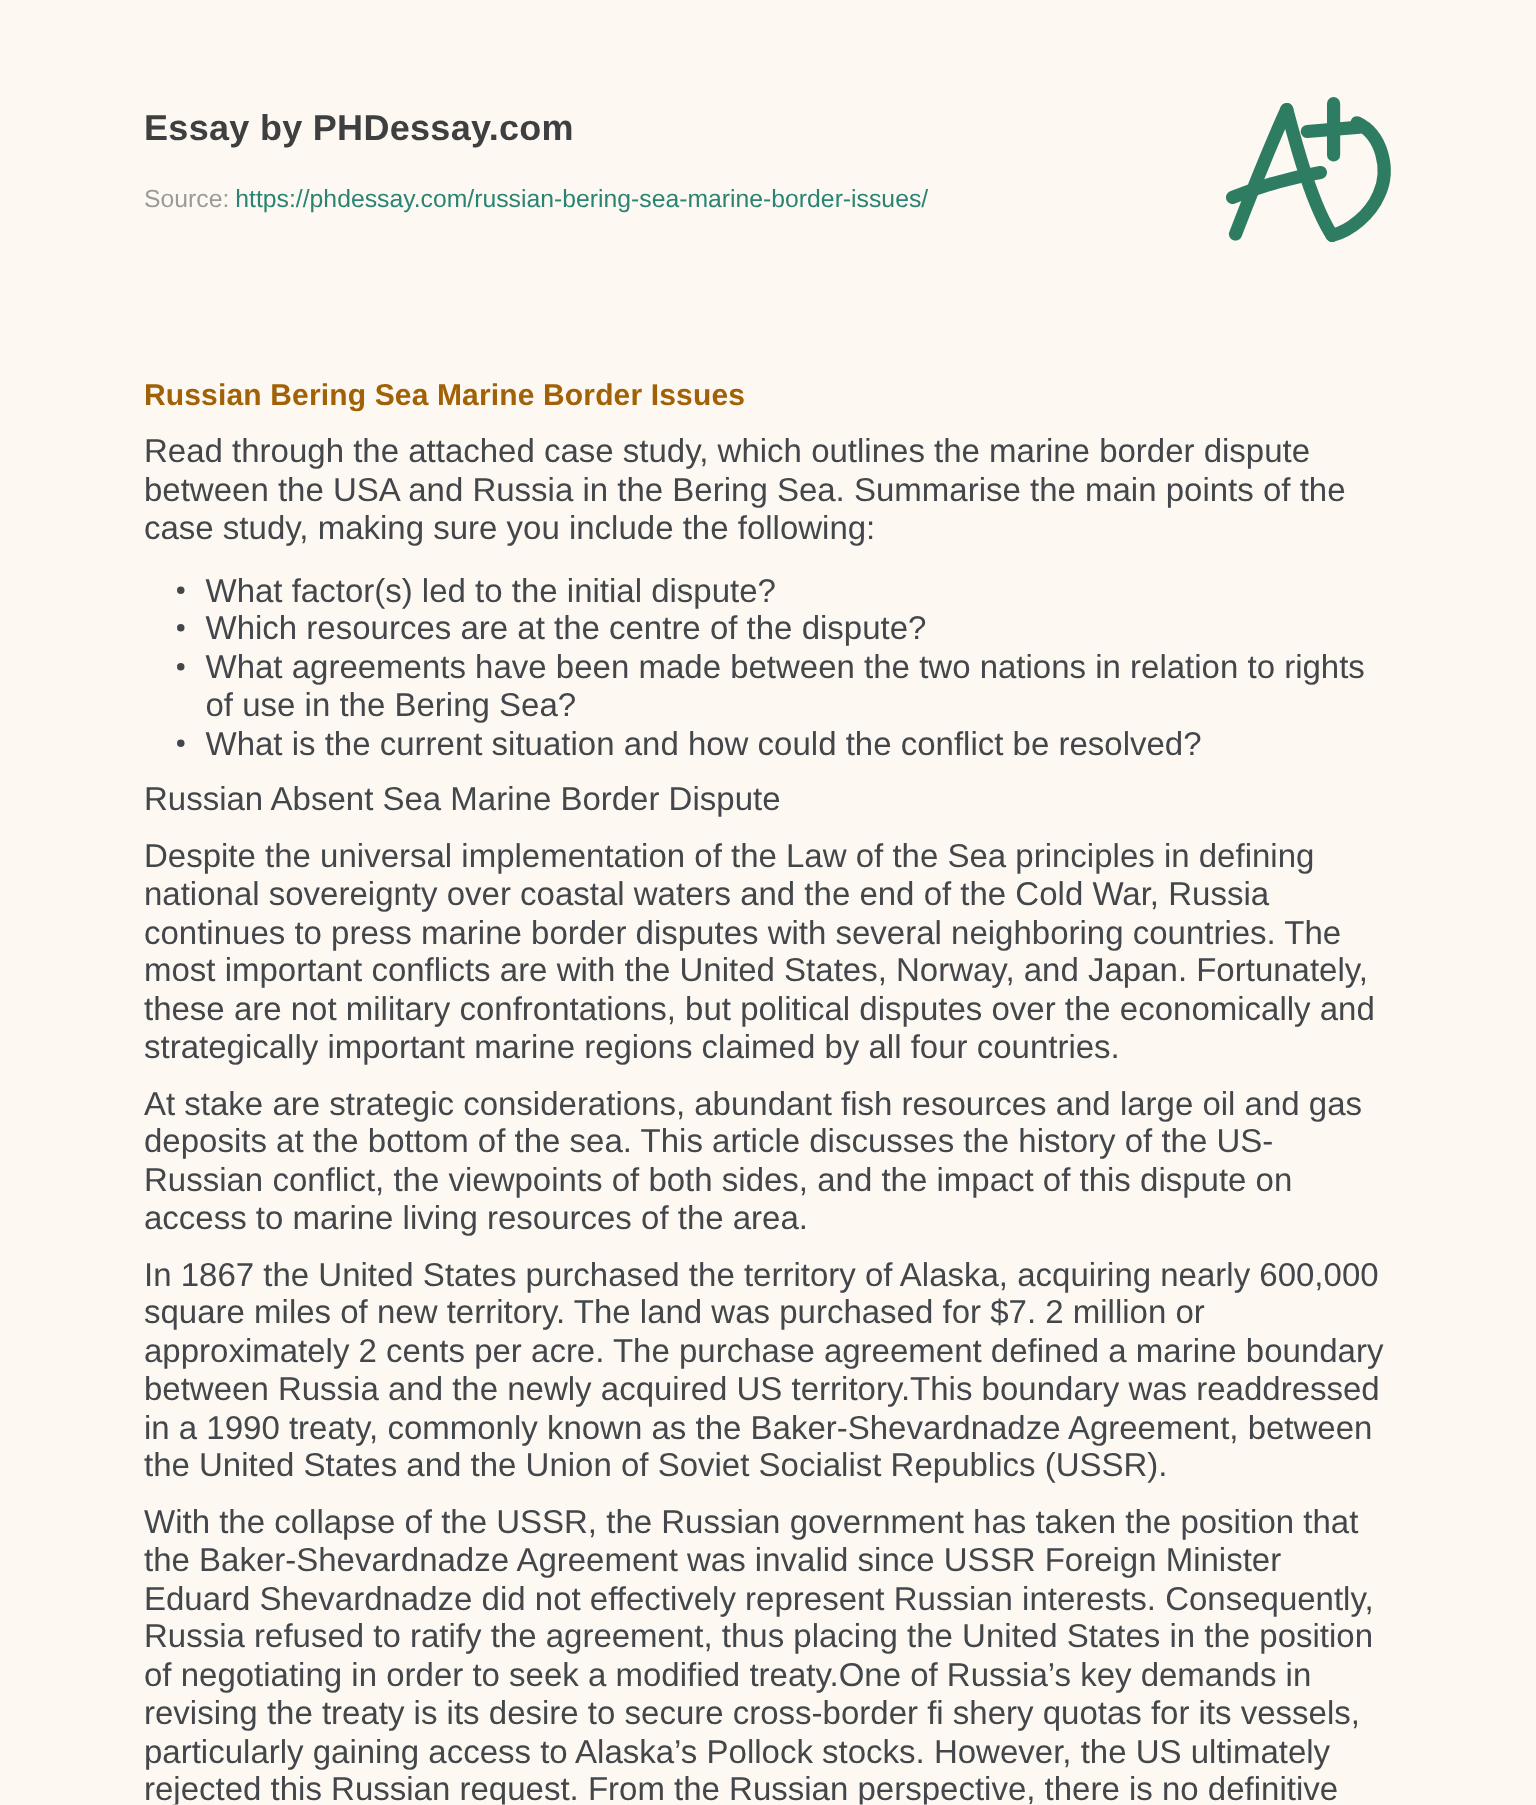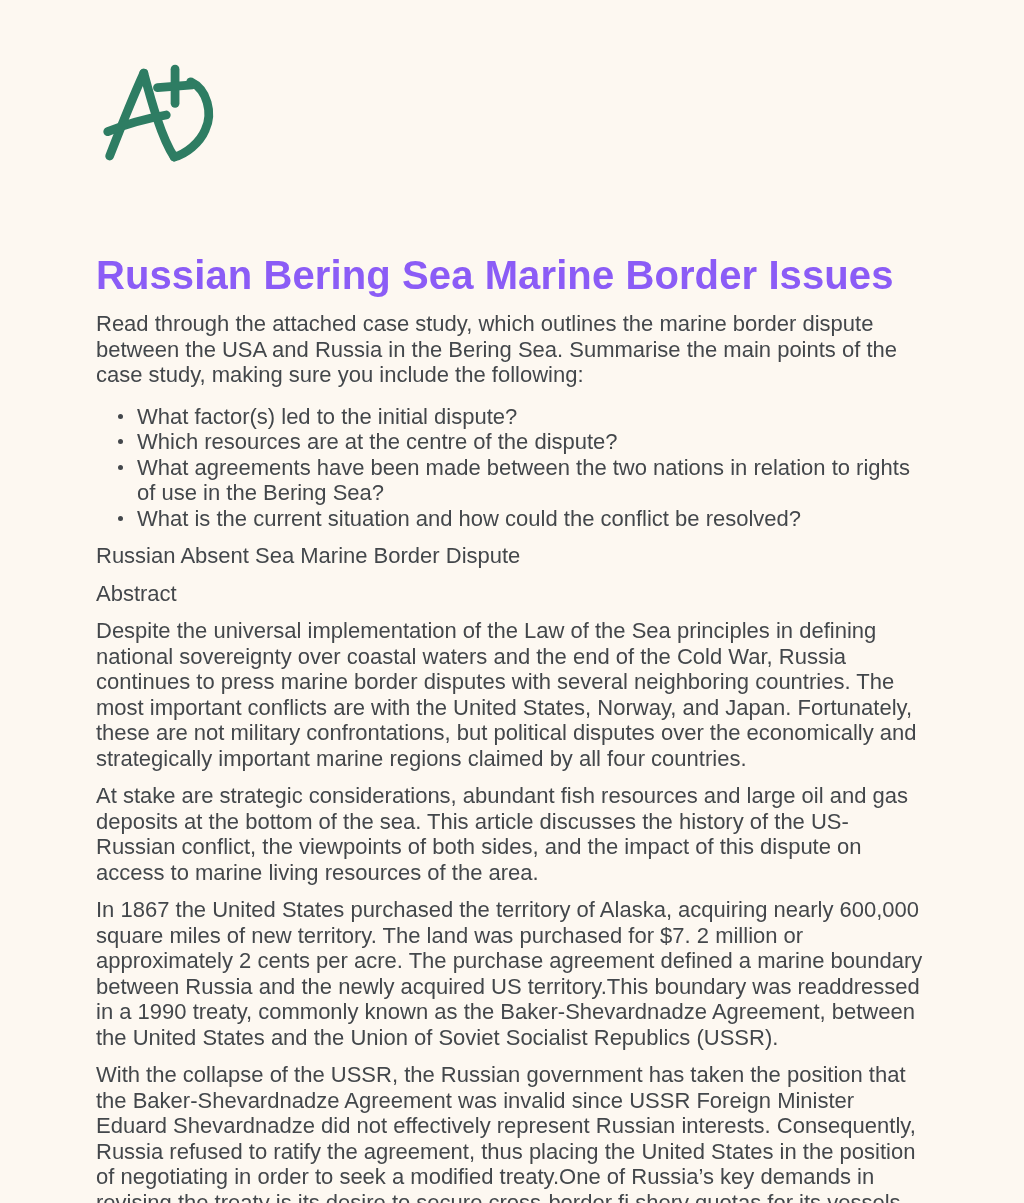--- a/index.html
+++ b/index.html
@@ -40,23 +40,23 @@
     margin-left: 4px;
   }
   .logo {
     margin-top: -14px;
     margin-right: -4px;
     flex: 0 0 auto;
   }
   
   .article-title {
     margin-top: 74px;
-    font-size: 40px;
+    font-size: 20px;
     font-weight: 600;
-    color: #8b5cf6;
+    color: #a16207;
     letter-spacing: 0.1px;
     line-height: 1.2;
   }
   .intro {
     margin-top: 24px;
   }
   p.body-text, li.body-text {
     font-size: 22px;
     line-height: 25.5px;
     color: #43474b;
@@ -80,20 +80,26 @@
     border-radius: 50%;
     background: #43474b;
   }
 </style>
 </head>
 <body>
 
 <div class="page">
 
   <div class="header">
+    <div>
+      <div class="brand-title">Essay by PHDessay.com</div>
+      <div class="source-line">
+        <span>Source:</span><a class="source-link" href="#">https://phdessay.com/russian-bering-sea-marine-border-issues/</a>
+      </div>
+    </div>
     <div class="logo">
       <svg width="122" height="115" viewBox="0 0 125 115" fill="none" xmlns="http://www.w3.org/2000/svg">
         <g stroke="#2e7d63" stroke-width="9" stroke-linecap="round" fill="none">
 
           <path d="M 14,99 C 26,68 37,40 49,14"></path>
 
           <path d="M 49,14 C 57,44 67,80 80,100"></path>
 
           <path d="M 12,74 C 34,65 55,60 72,57"></path>
 
@@ -113,20 +119,19 @@
 
   <ul class="bullet-list">
       <li class="body-text">What factor(s) led to the initial dispute?</li>
       <li class="body-text">Which resources are at the centre of the dispute?</li>
       <li class="body-text">What agreements have been made between the two nations in relation to rights of use in the Bering Sea?</li>
       <li class="body-text">What is the current situation and how could the conflict be resolved?</li>
     </ul>
 
   <div>
       <p class="body-text">Russian Absent Sea Marine Border Dispute</p>
-      <p class="body-text">Abstract</p>
       <p class="body-text">Despite the universal implementation of the Law of the Sea principles in defining national sovereignty over coastal waters and the end of the Cold War, Russia continues to press marine border disputes with several neighboring countries. The most important conflicts are with the United States, Norway, and Japan. Fortunately, these are not military confrontations, but political disputes over the economically and strategically important marine regions claimed by all four countries.</p>
       <p class="body-text">At stake are strategic considerations, abundant fish resources and large oil and gas deposits at the bottom of the sea. This article discusses the history of the US-Russian conflict, the viewpoints of both sides, and the impact of this dispute on access to marine living resources of the area.</p>
       <p class="body-text">In 1867 the United States purchased the territory of Alaska, acquiring nearly 600,000 square miles of new territory. The land was purchased for $7. 2 million or approximately 2 cents per acre. The purchase agreement defined a marine boundary between Russia and the newly acquired US territory.This boundary was readdressed in a 1990 treaty, commonly known as the Baker-Shevardnadze Agreement, between the United States and the Union of Soviet Socialist Republics (USSR).</p>
       <p class="body-text">With the collapse of the USSR, the Russian government has taken the position that the Baker-Shevardnadze Agreement was invalid since USSR Foreign Minister Eduard Shevardnadze did not effectively represent Russian interests. Consequently, Russia refused to ratify the agreement, thus placing the United States in the position of negotiating in order to seek a modified treaty.One of Russia’s key demands in revising the treaty is its desire to secure cross-border fi shery quotas for its vessels, particularly gaining access to Alaska’s Pollock stocks. However, the US ultimately rejected this Russian request. From the Russian perspective, there is no definitive agreement defining the marine border between the two countries although international law favors the US position. Absent ratification of the 1990 agreement or other arrangements, this conflict in the Bering Sea will continue.Russian–American Dispute over the Bering Sea Marine Boundary Line When the United States pur</p>
     </div>
 
 </div>
 
 </body></html>

